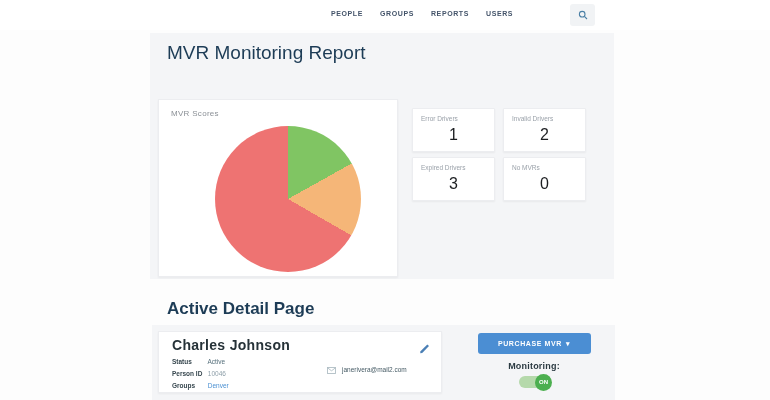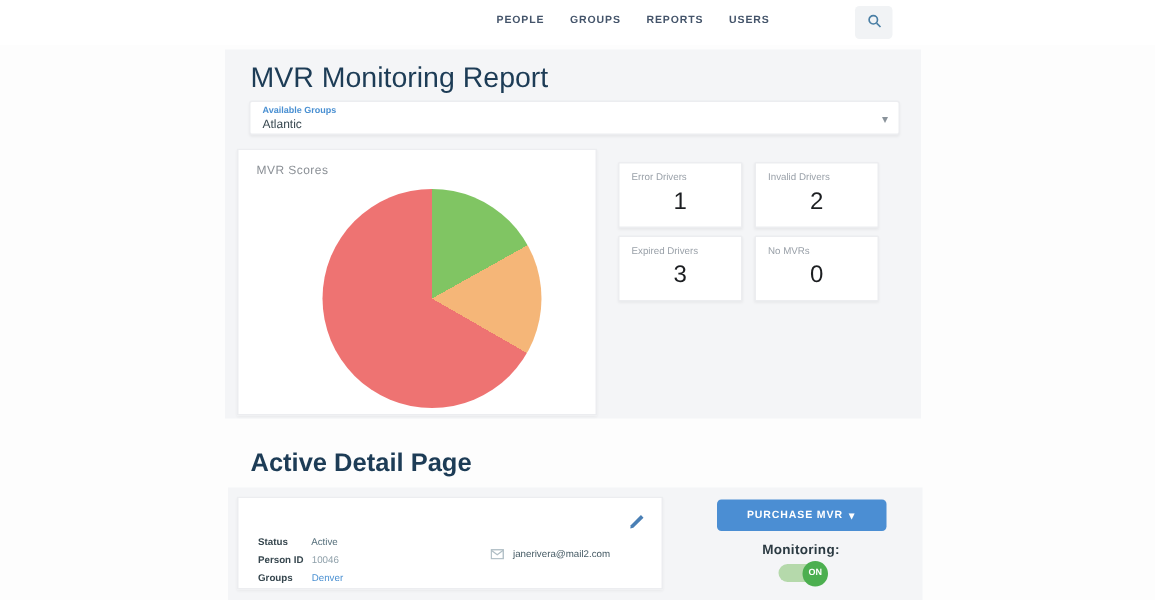--- a/index.html
+++ b/index.html
@@ -84,25 +84,20 @@
           <circle cx="4.2" cy="4.2" r="2.8" fill="none" stroke="#4a7fa5" stroke-width="1.1"></circle>
           <line x1="6.4" y1="6.4" x2="9" y2="9" stroke="#4a7fa5" stroke-width="1.1"></line>
         </svg>
       </span>
     </div>
   </div>
 
   <div class="section section-report">
     <div class="section-title report-title">MVR Monitoring Report</div>
 
-    <div class="card group-select">
-      <span class="gs-label">Available Groups</span>
-      <span class="gs-value">Atlantic</span>
-      <span class="gs-caret">▾</span>
-    </div>
 
     <div class="card chart-card">
       <div class="chart-card-title">MVR Scores</div>
       <div class="pie" style="background: conic-gradient(rgb(128, 197, 99) 0deg, rgb(128, 197, 99) 60.84deg, rgb(245, 182, 120) 60.84deg, rgb(245, 182, 120) 119.88deg, rgb(238, 115, 114) 119.88deg, rgb(238, 115, 114) 360deg);"></div>
     </div>
 
     <div class="stats-grid">
       <div class="card stat-card">
         <div class="stat-label">Error Drivers</div>
         <div class="stat-value">1</div>
@@ -119,20 +114,21 @@
         <div class="stat-label">No MVRs</div>
         <div class="stat-value">0</div>
       </div>
     </div>
   </div>
 
   <div class="person-title section-title">Active Detail Page</div>
 
   <div class="section section-person">
     <div class="card person-card">
+      <div class="person-name">Charles Johnson</div>
       <span class="edit-btn">
         <svg width="12" height="12" viewBox="0 0 12 12">
           <path d="M1.5 9.2 L8.3 2.4 L10 4.1 L3.2 10.9 L1.2 11.3 Z" fill="#4a7fb5"></path>
         </svg>
       </span>
 
       <div class="pfield" style="top:26px;">
         <span class="f-label">Status</span>
         <span class="f-value">Active</span>
       </div>

